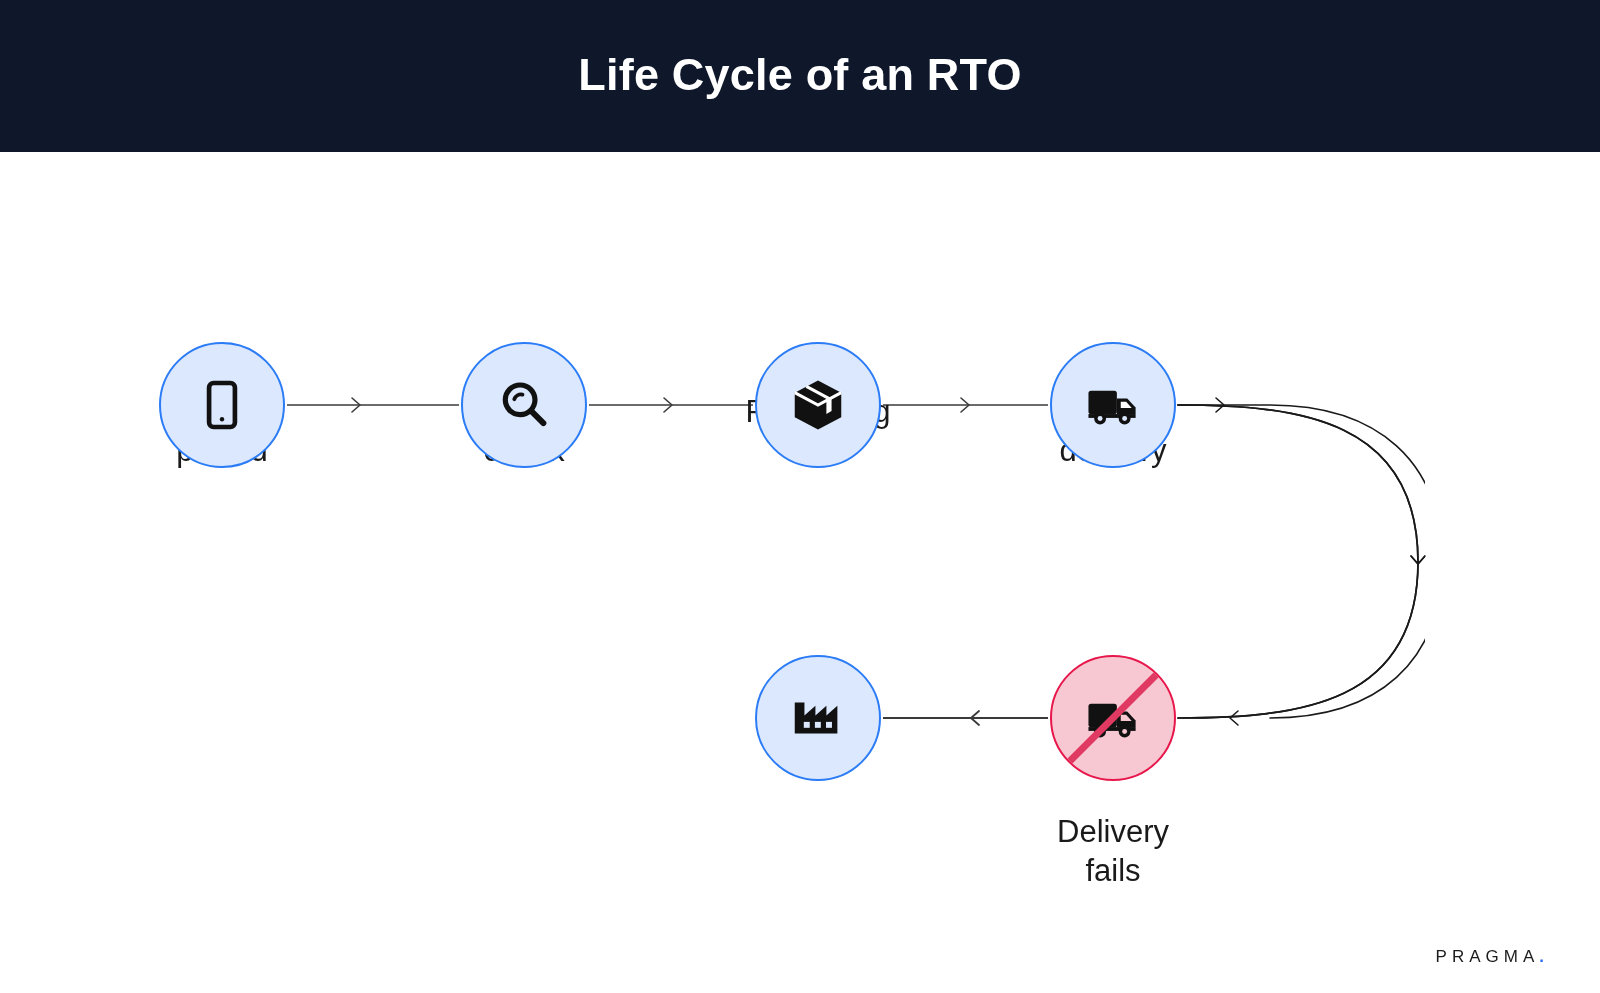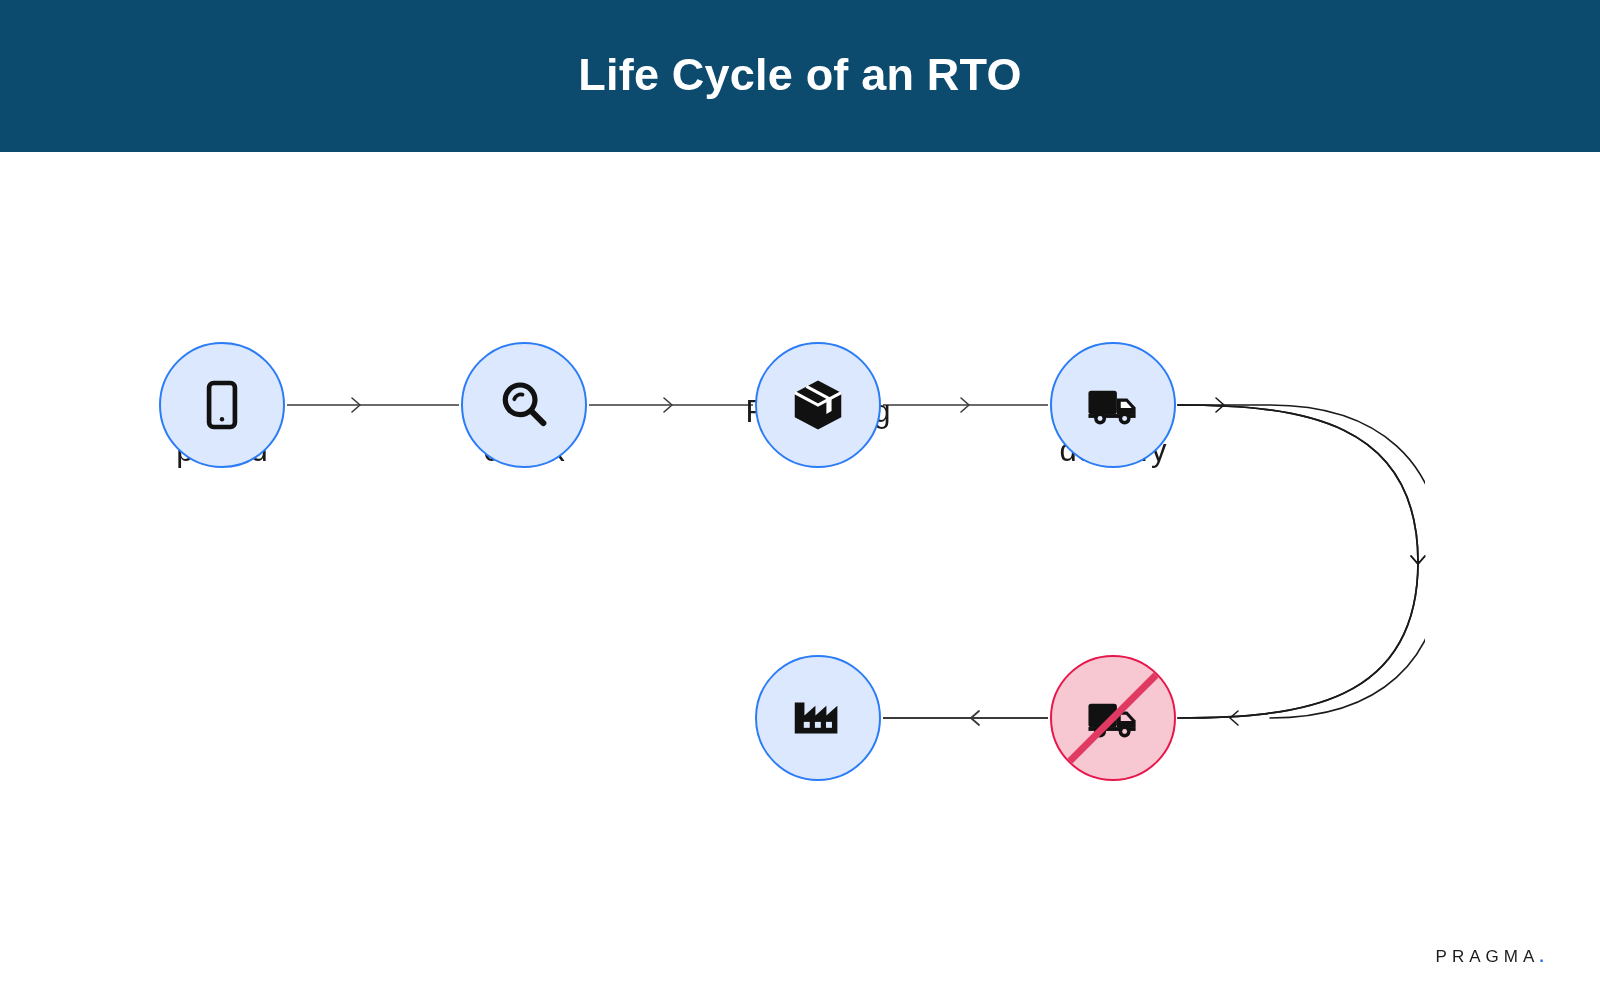--- a/index.html
+++ b/index.html
@@ -15,21 +15,21 @@
     overflow: hidden;
   }
 
   
   #header-banner {
     position: absolute;
     left: 0;
     top: 0;
     width: 1600px;
     height: 152px;
-    background: #0c4a6e;
+    background: #0f172a;
     display: flex;
     align-items: center;
     justify-content: center;
     box-sizing: border-box;
   }
   #page-title {
     color: #ffffff;
     font-size: 45px;
     font-weight: bold;
     letter-spacing: 0.2px;
@@ -239,20 +239,22 @@
       <rect x="5" y="31" width="36.5" height="3" fill="#111111"></rect>
       <circle cx="14" cy="34.5" r="4.6" fill="#111111"></circle>
       <circle cx="14" cy="34.5" r="1.9" fill="#f7c8d2"></circle>
       <circle cx="33" cy="34.5" r="4.6" fill="#111111"></circle>
       <circle cx="33" cy="34.5" r="1.9" fill="#f7c8d2"></circle>
     </svg>
     <svg class="strike" viewBox="0 0 126 126">
       <line x1="18" y1="108" x2="108" y2="18" stroke="#e03a62" stroke-width="7"></line>
     </svg>
   </div>
+  <div class="node-label below" style="left:993px; top:660px;">Delivery
+fails</div>
 
   <div class="node blue" style="left:755px; top:503px;">
     <svg class="glyph" viewBox="0 0 48 48">
       <path d="M6 12 L13.5 12 L13.5 22 L22 14.5 L22 22 L30.5 14.5 L30.5 22 L39 14.5 L39 36 L6 36 Z" fill="#111111"></path>
       <rect x="13" y="27" width="4.6" height="4.6" fill="#dce8fd"></rect>
       <rect x="21.6" y="27" width="4.6" height="4.6" fill="#dce8fd"></rect>
       <rect x="30.2" y="27" width="4.6" height="4.6" fill="#dce8fd"></rect>
     </svg>
   </div>
 

